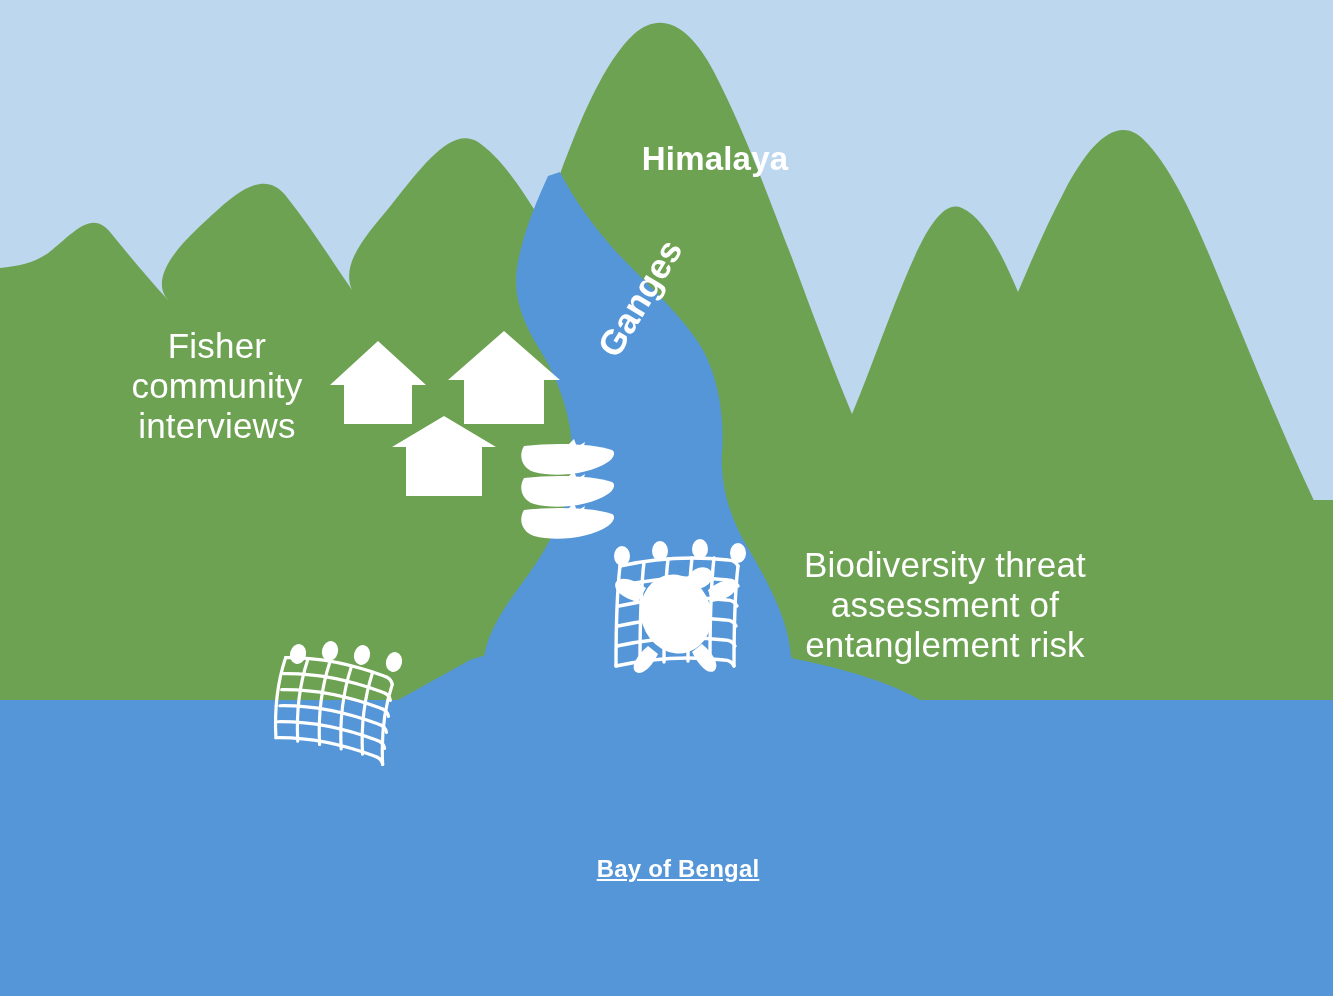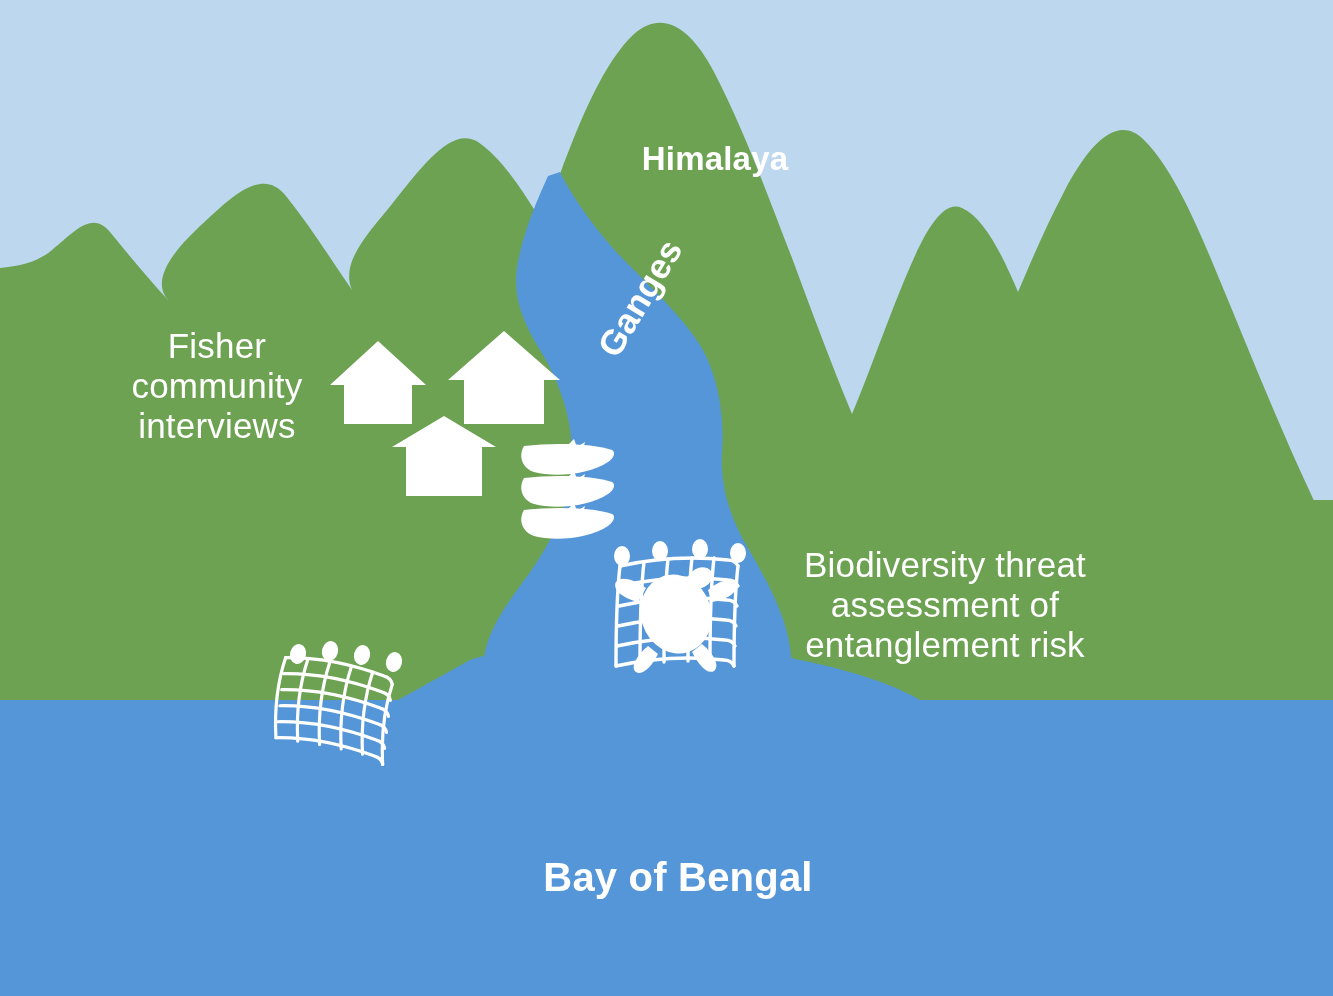--- a/index.html
+++ b/index.html
@@ -35,22 +35,23 @@
     left: 565px;
     top: 140px;
     width: 300px;
     font-size: 33px;
     font-weight: bold;
   }
   #label-bay {
     left: 478px;
     top: 855px;
     width: 400px;
-    font-size: 40px;
+    font-size: 24px;
     font-weight: bold;
+    text-decoration: underline;
   }
   #label-fisher {
     left: 92px;
     top: 326px;
     width: 250px;
     font-size: 35px;
   }
   #label-riverbank {
     left: 8px;
     top: 547px;

